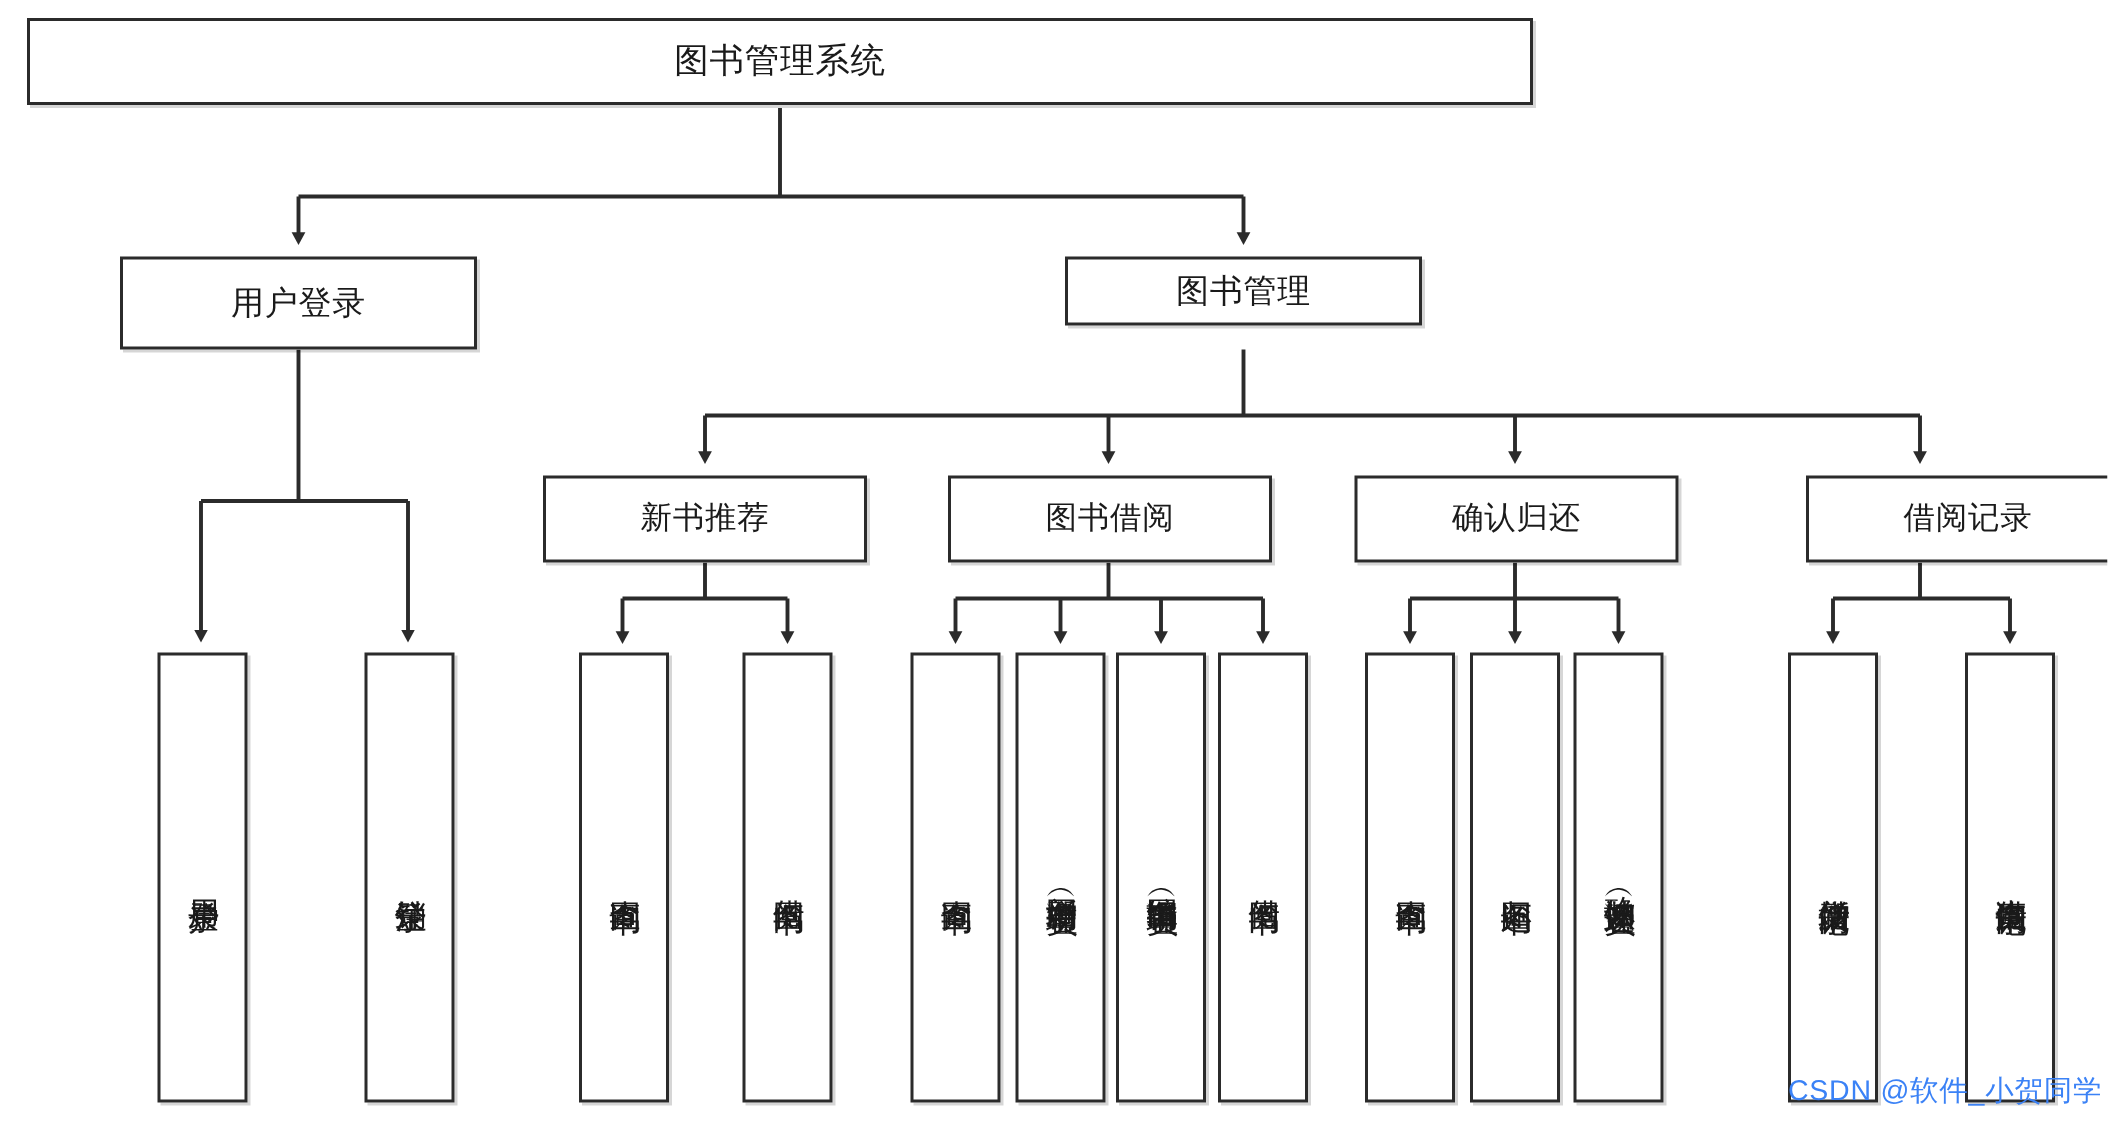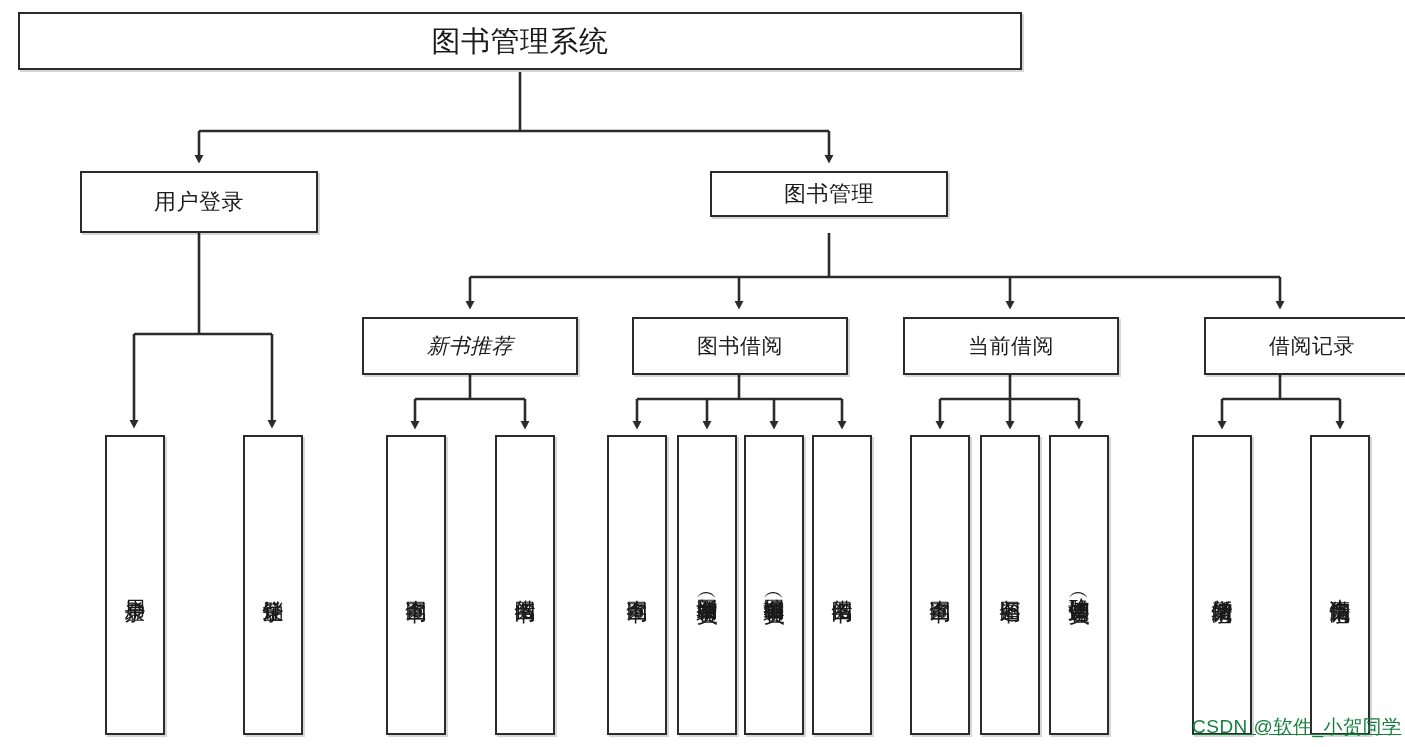--- a/index.html
+++ b/index.html
@@ -36,21 +36,21 @@
     justify-content: center;
     color: #1a1a1a;
     text-align: center;
   }
   .node-label {
     display: block;
     line-height: 1.18;
     letter-spacing: 0.5px;
   }
   .node.root {
-    font-size: 29px;
+    font-size: 23px;
   }
   .node.level1 {
     font-size: 22px;
   }
   .node.level2 {
     font-size: 21px;
   }
   .node.leaf {
     font-size: 21px;
     align-items: center;
@@ -60,25 +60,24 @@
     writing-mode: vertical-rl;
     text-orientation: upright;
     line-height: 1.04;
     letter-spacing: 1px;
     white-space: nowrap;
     max-height: 100%;
   }
   .watermark {
     position: absolute;
     font-size: 19px;
-    color: #15803d;
+    color: #3b82f6;
     white-space: nowrap;
     letter-spacing: 0.5px;
     user-select: none;
-    text-decoration: underline;
   }
 </style>
 </head>
 <body>
 
 <div id="canvas">
 
   <svg id="wires" viewBox="0 0 1405 747">
     <defs>
       <marker id="arrow" markerWidth="11" markerHeight="11" refX="4.2" refY="5" orient="auto" markerUnits="userSpaceOnUse">
@@ -134,30 +133,30 @@
   </div>
 
   <div class="node level1" style="left:80px; top:171px; width:238px; height:62px;">
     <span class="node-label">用户登录</span>
   </div>
 
   <div class="node level1" style="left:710px; top:171px; width:238px; height:46px;">
     <span class="node-label">图书管理</span>
   </div>
 
-  <div class="node level2" style="left:362px; top:317px; width:216px; height:58px;font-style:italic;">
+  <div class="node level2" style="left:362px; top:317px; width:216px; height:58px;">
     <span class="node-label">新书推荐</span>
   </div>
 
   <div class="node level2" style="left:632px; top:317px; width:216px; height:58px;">
     <span class="node-label">图书借阅</span>
   </div>
 
   <div class="node level2" style="left:903px; top:317px; width:216px; height:58px;">
-    <span class="node-label">当前借阅</span>
+    <span class="node-label">确认归还</span>
   </div>
 
   <div class="node level2" style="left:1204px; top:317px; width:216px; height:58px;">
     <span class="node-label">借阅记录</span>
   </div>
 
   <div class="node leaf" style="left:105px; top:435px; width:60px; height:300px;">
     <span class="node-label">用户登录</span>
   </div>
 

